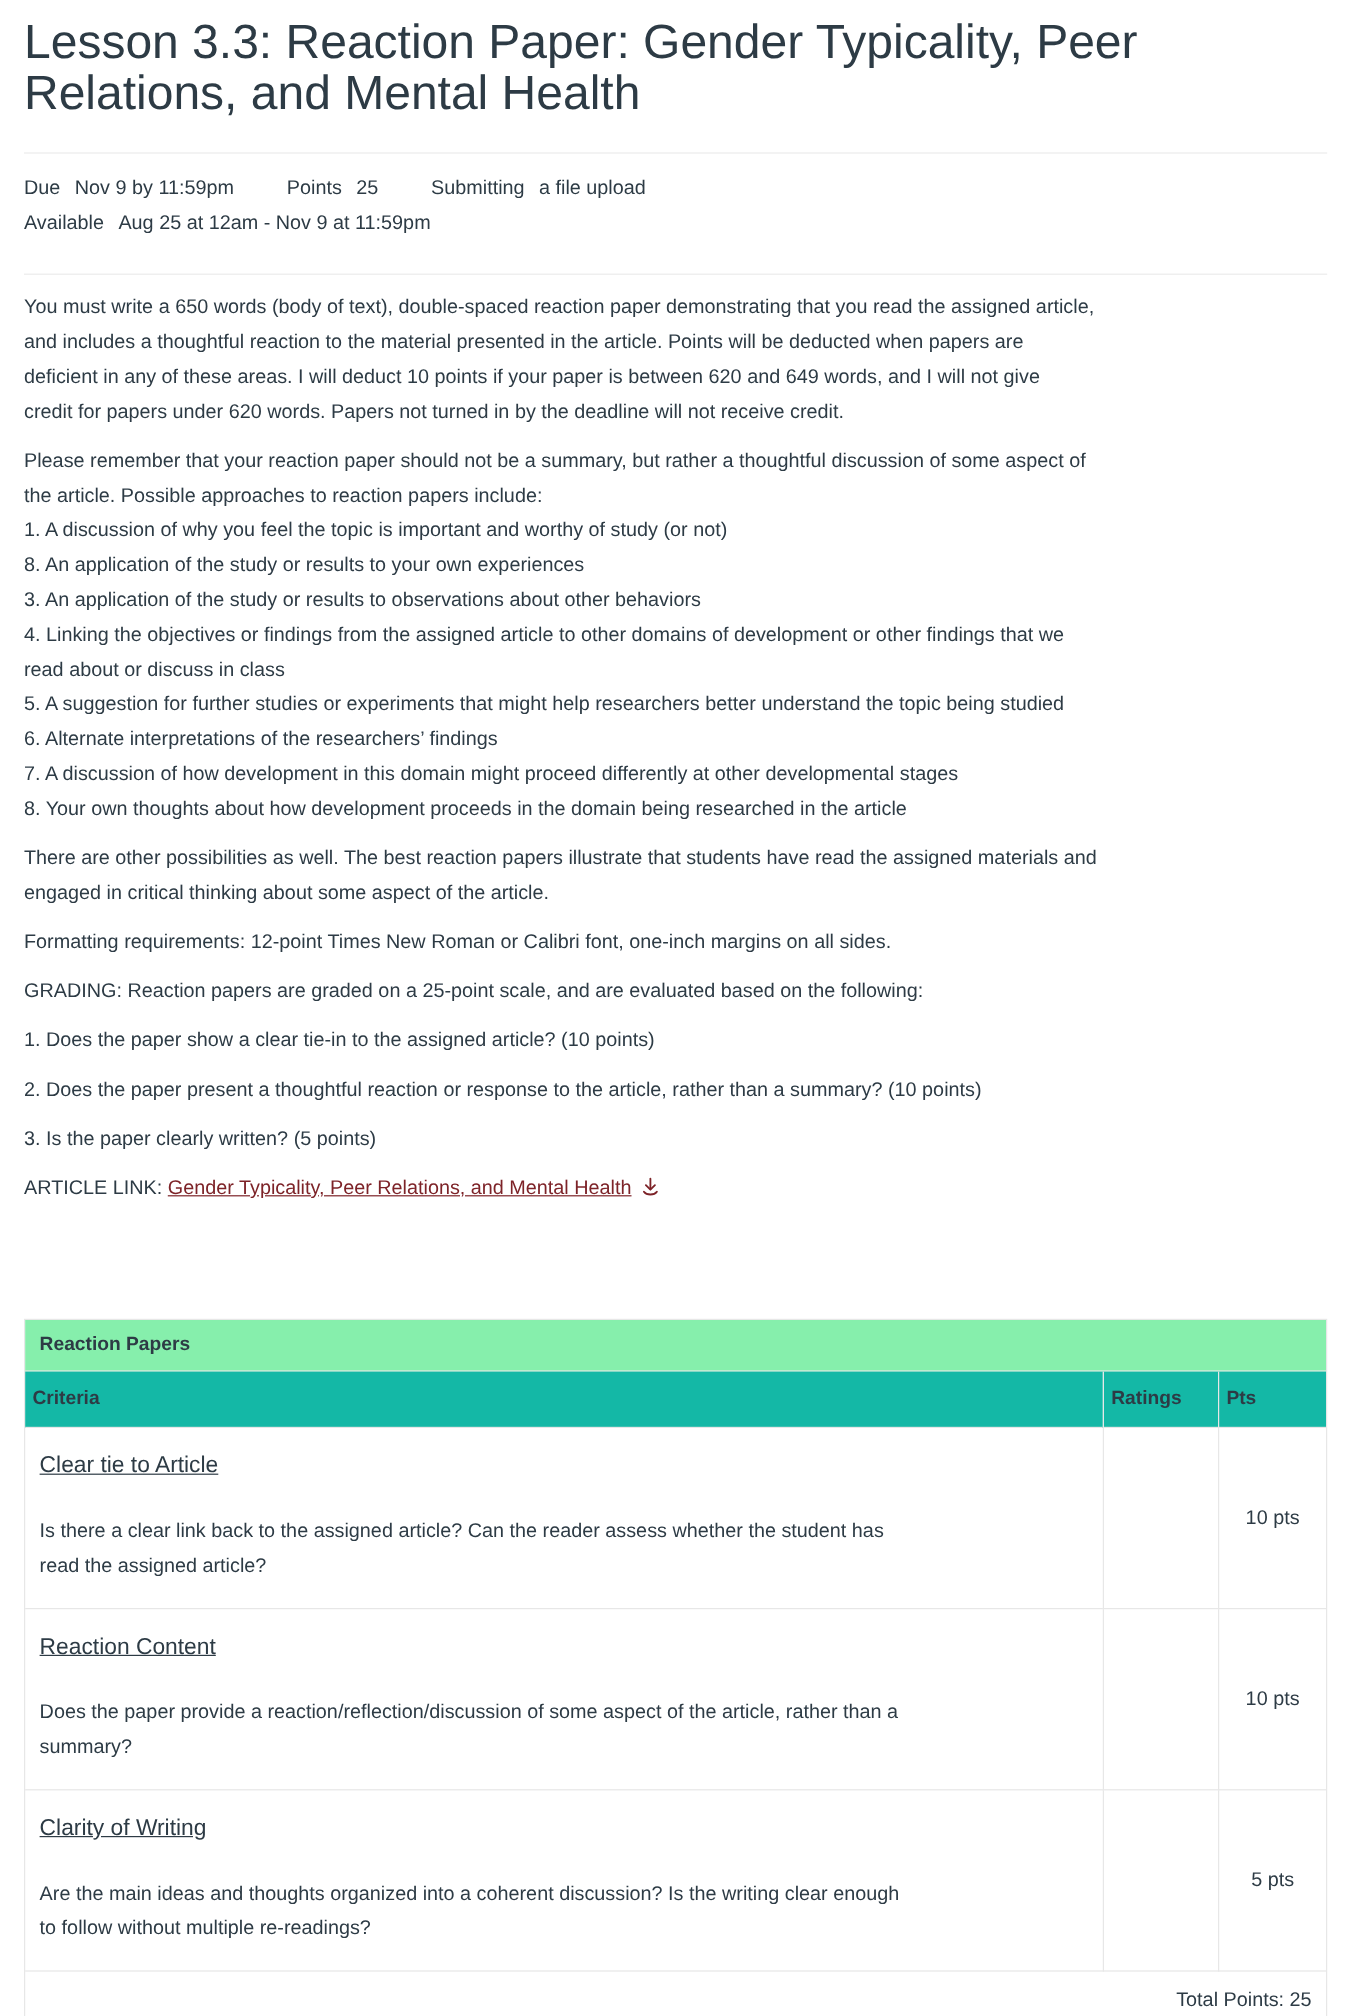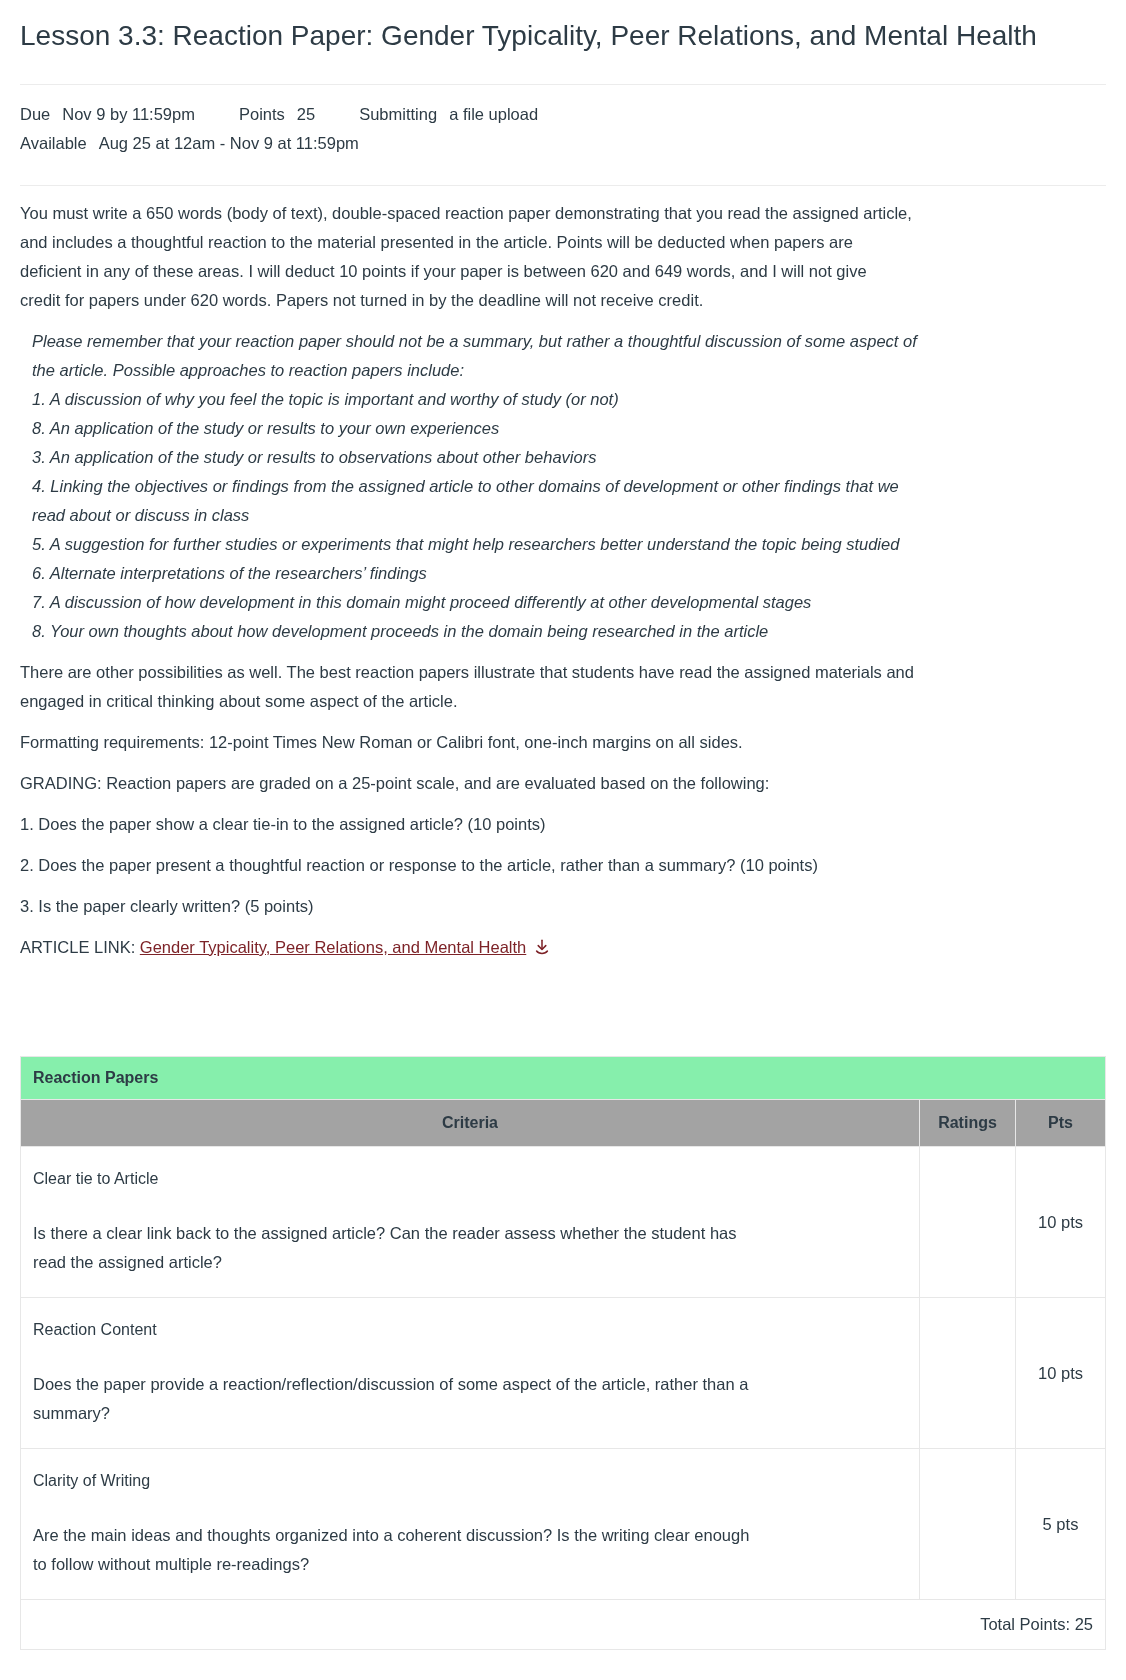--- a/index.html
+++ b/index.html
@@ -6,21 +6,21 @@
   body {
     margin: 0;
     background: #ffffff;
     color: #2D3B45;
     font-family: "Liberation Sans", sans-serif;
     width: 1126px;
   }
   .container { padding: 10px 20px 18px 20px; }
 
   h1.page-title {
-    font-size: 28px;
+    font-size: 40px;
     line-height: 43px;
     font-weight: 400;
     margin: 4px 0 27px 0;
     color: #2D3B45;
   }
   hr.divider {
     border: 0;
     border-top: 1px solid #ECECEC;
     margin: 0;
   }
@@ -33,21 +33,21 @@
   .meta .value { font-weight: 400; }
   .meta .meta-group { display: inline-block; margin-right: 44px; }
 
   .body-copy { margin-top: 13px; }
   .para {
     font-size: 16.5px;
     line-height: 29px;
     margin: 0 0 12px 0;
     white-space: pre-line;
   }
-  .list-block { margin: 0 0 12px 12px; font-style: italic; }
+  .list-block { margin: 0 0 12px 0; }
   .list-line {
     font-size: 16.5px;
     line-height: 29px;
     white-space: pre-line;
   }
   .article-line { margin-bottom: 0; white-space: normal; }
   a.article-link {
     color: #7D2328;
     text-decoration: underline;
   }
@@ -68,33 +68,33 @@
     border-bottom: 1px solid #E7E7E7;
     font-weight: 700;
     font-size: 16px;
     padding: 12px 12px;
   }
   .rubric-grid {
     display: grid;
     grid-template-columns: 1fr 96px 90px;
   }
   .h-cell {
-    background: #a3a3a3;
+    background: #14b8a6;
     border-bottom: 1px solid #E7E7E7;
     font-weight: 700;
     font-size: 16px;
-    text-align: center;
+    text-align: left;
     padding: 14px 6px;
   }
   .cell-bl { border-left: 1px solid #E7E7E7; }
   .c-criteria {
     padding: 17px 14px 20px 12px;
     border-bottom: 1px solid #E7E7E7;
   }
-  .criterion-name { font-size: 16px; line-height: 29px; }
+  .criterion-name { font-size: 19px; line-height: 29px; text-decoration: underline; }
   .criterion-desc {
     font-size: 16.5px;
     line-height: 29px;
     margin-top: 26px;
     white-space: pre-line;
   }
   .c-ratings {
     border-left: 1px solid #E7E7E7;
     border-bottom: 1px solid #E7E7E7;
   }

